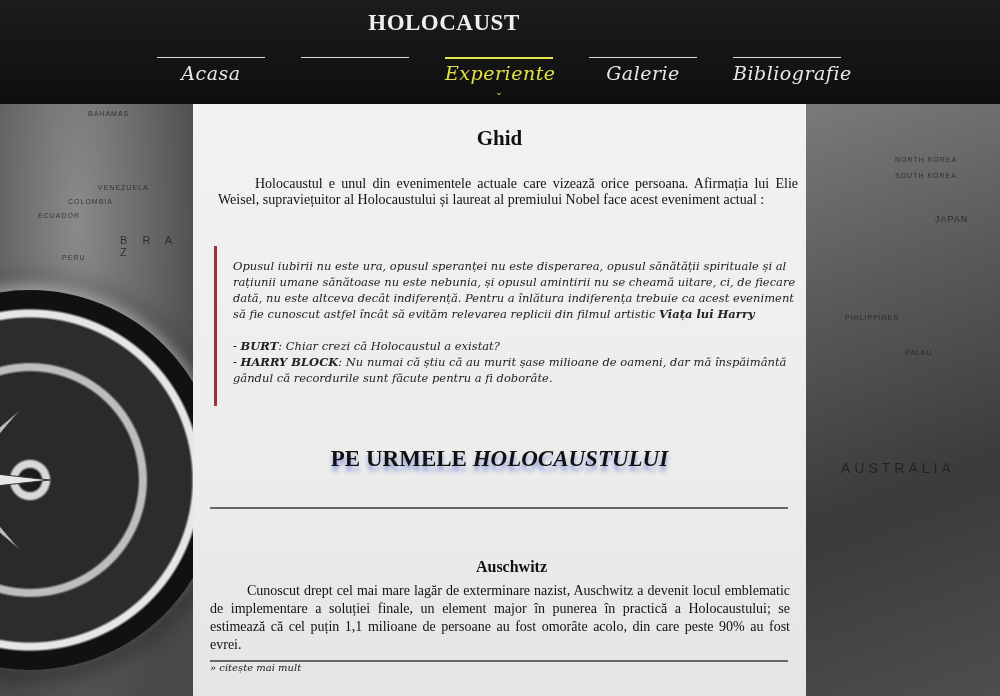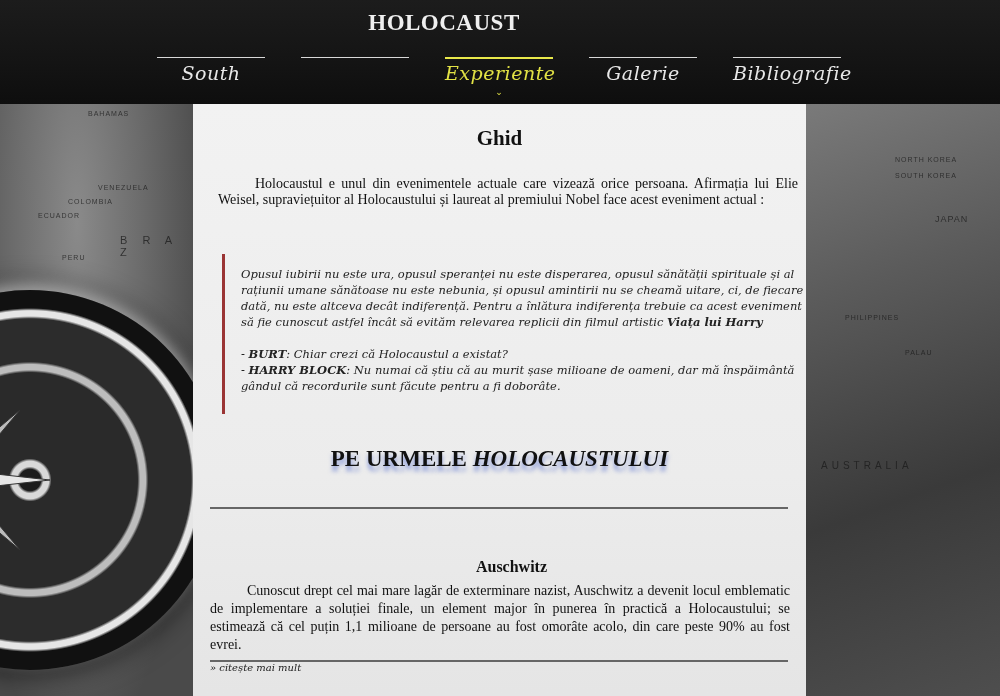--- a/index.html
+++ b/index.html
@@ -112,21 +112,21 @@
   <span class="map-label" style="left:38px;top:108px">Ecuador</span>
   <span class="map-label" style="left:62px;top:150px">Peru</span>
   <span class="map-label" style="left:120px;top:130px;font-size:11px;letter-spacing:6px">B R A Z</span>
 </div>
 <div class="bg-right">
   <span class="map-label" style="left:90px;top:52px">North Korea</span>
   <span class="map-label" style="left:90px;top:68px">South Korea</span>
   <span class="map-label" style="left:130px;top:110px;font-size:9px">Japan</span>
   <span class="map-label" style="left:40px;top:210px">Philippines</span>
   <span class="map-label" style="left:100px;top:245px">Palau</span>
-  <span class="map-label" style="left:16px;top:356px;font-size:10px;letter-spacing:4px">Australia</span>
+  <span class="map-label" style="left:36px;top:356px;font-size:14px;letter-spacing:4px">Australia</span>
 </div>
 <div class="compass">
   <svg class="compass-star" viewBox="0 0 200 200">
     <g fill="#e6e6e6" stroke="#333" stroke-width="1">
       <polygon points="100,0 110,90 100,100 90,90"></polygon>
       <polygon points="200,100 110,110 100,100 110,90"></polygon>
       <polygon points="100,200 90,110 100,100 110,110"></polygon>
       <polygon points="0,100 90,90 100,100 90,110"></polygon>
       <polygon points="170,30 106,106 100,100 94,94" fill="#bbb"></polygon>
       <polygon points="170,170 94,106 100,100 106,94" fill="#bbb"></polygon>
@@ -135,21 +135,21 @@
     </g>
     <circle cx="100" cy="100" r="7" fill="#ddd" stroke="#222"></circle>
   </svg>
 </div>
 
 <div class="header">
   <div class="site-title">HOLOCAUST</div>
   <nav class="nav">
     <div class="nav-item" style="left:0px">
       <span class="bar"></span>
-      <span class="nav-label">South</span>
+      <span class="nav-label">Acasa</span>
     </div>
     <div class="nav-item" style="left:144px">
       <span class="bar"></span>
     </div>
     <div class="nav-item active" style="left:288px">
       <span class="bar"></span>
       <span class="nav-label">Experiente</span>
       <span class="nav-caret">⌄</span>
     </div>
     <div class="nav-item" style="left:576px">
@@ -160,21 +160,21 @@
       <span class="bar"></span>
       <span class="nav-label">Galerie</span>
     </div>
   </nav>
 </div>
 
 <main class="content">
   <h1 class="page-title" style="margin:0">Ghid</h1>
   <p class="intro" style="margin:8px">Holocaustul e unul din evenimentele actuale care vizează orice persoana. Afirmația lui Elie Weisel, supraviețuitor al Holocaustului și laureat al premiului Nobel face acest eveniment actual :</p>
 
-  <blockquote class="quote" style="margin:12px">
+  <blockquote class="quote" style="margin:4px">
     <p class="first"><span>Opusul iubirii nu este ura, opusul speranței nu este disperarea, opusul sănătății spirituale și al rațiunii umane sănătoase nu este nebunia, și opusul amintirii nu se cheamă uitare, ci, de fiecare dată, nu este altceva decât indiferență. Pentru a înlătura indiferența trebuie ca acest eveniment să fie cunoscut astfel încât să evităm relevarea replicii din filmul artistic </span><b>Viața lui Harry</b></p>
     <div class="gap"></div>
     <p><span>- </span><b>BURT</b><span>: Chiar crezi că Holocaustul a existat?</span></p>
     <p><span>- </span><b>HARRY BLOCK</b><span>: Nu numai că știu că au murit șase milioane de oameni, dar mă înspăimântă gândul că recordurile sunt făcute pentru a fi doborâte.</span></p>
   </blockquote>
 
   <h2 class="section-title" style="margin:0"><span>PE URMELE </span><i>HOLOCAUSTULUI</i></h2>
 
   <div class="divider" style="top:403px"></div>
 

